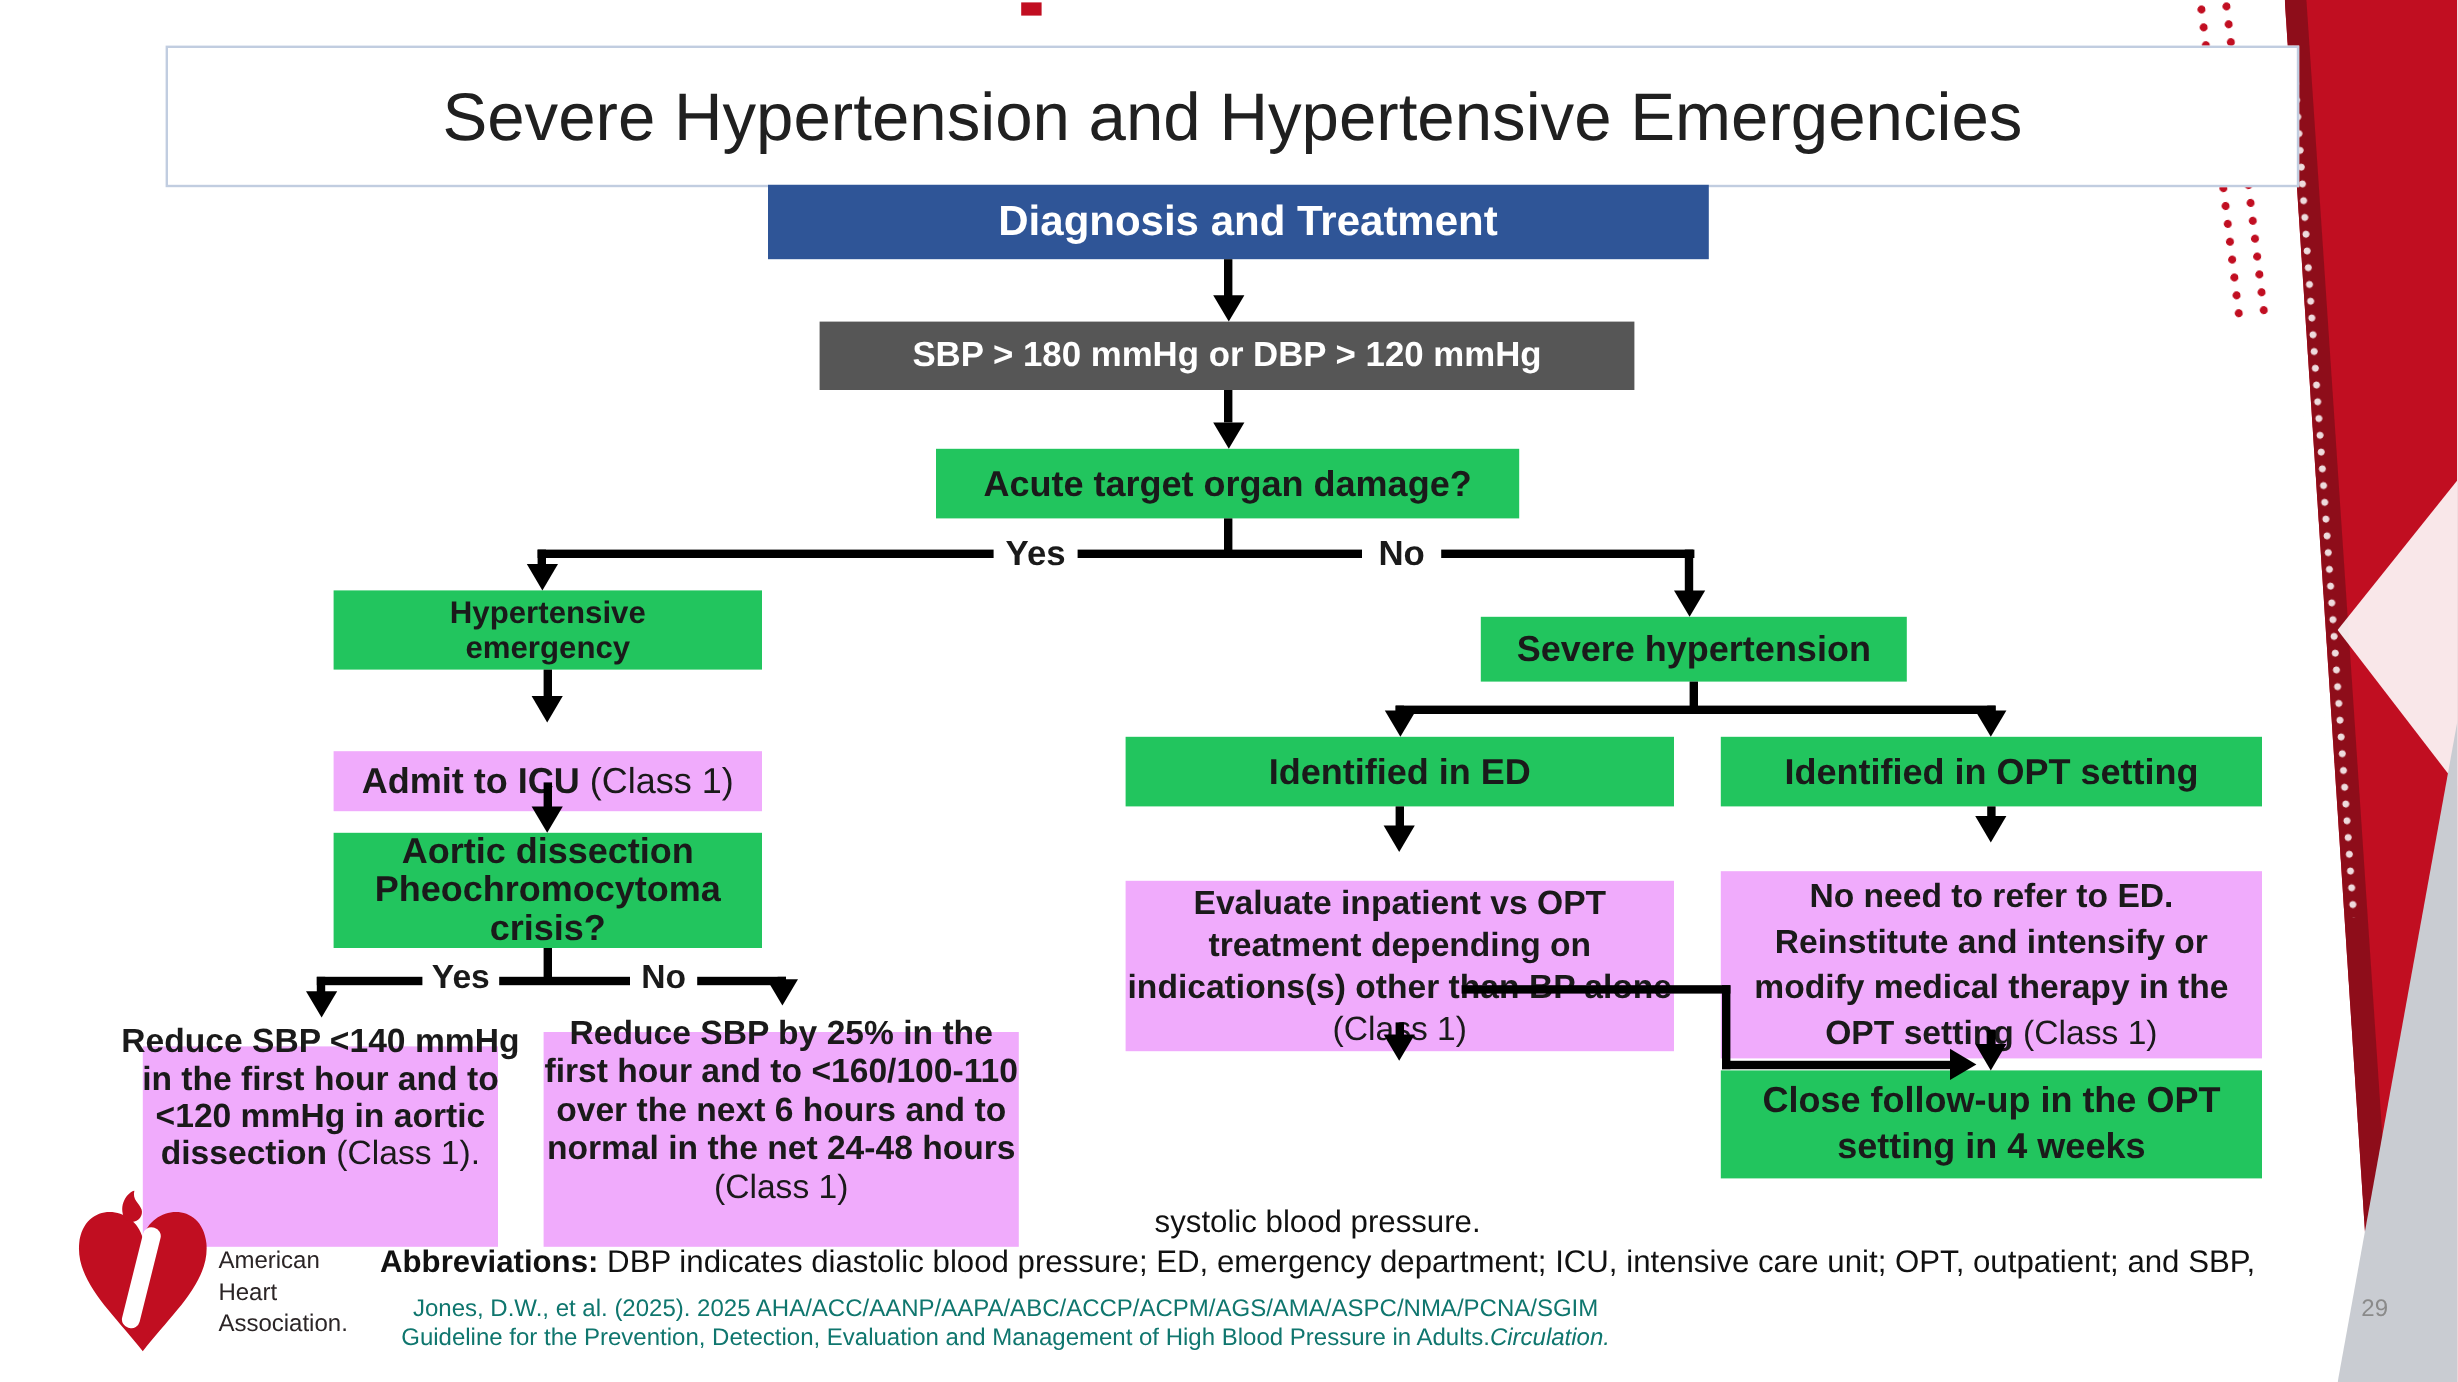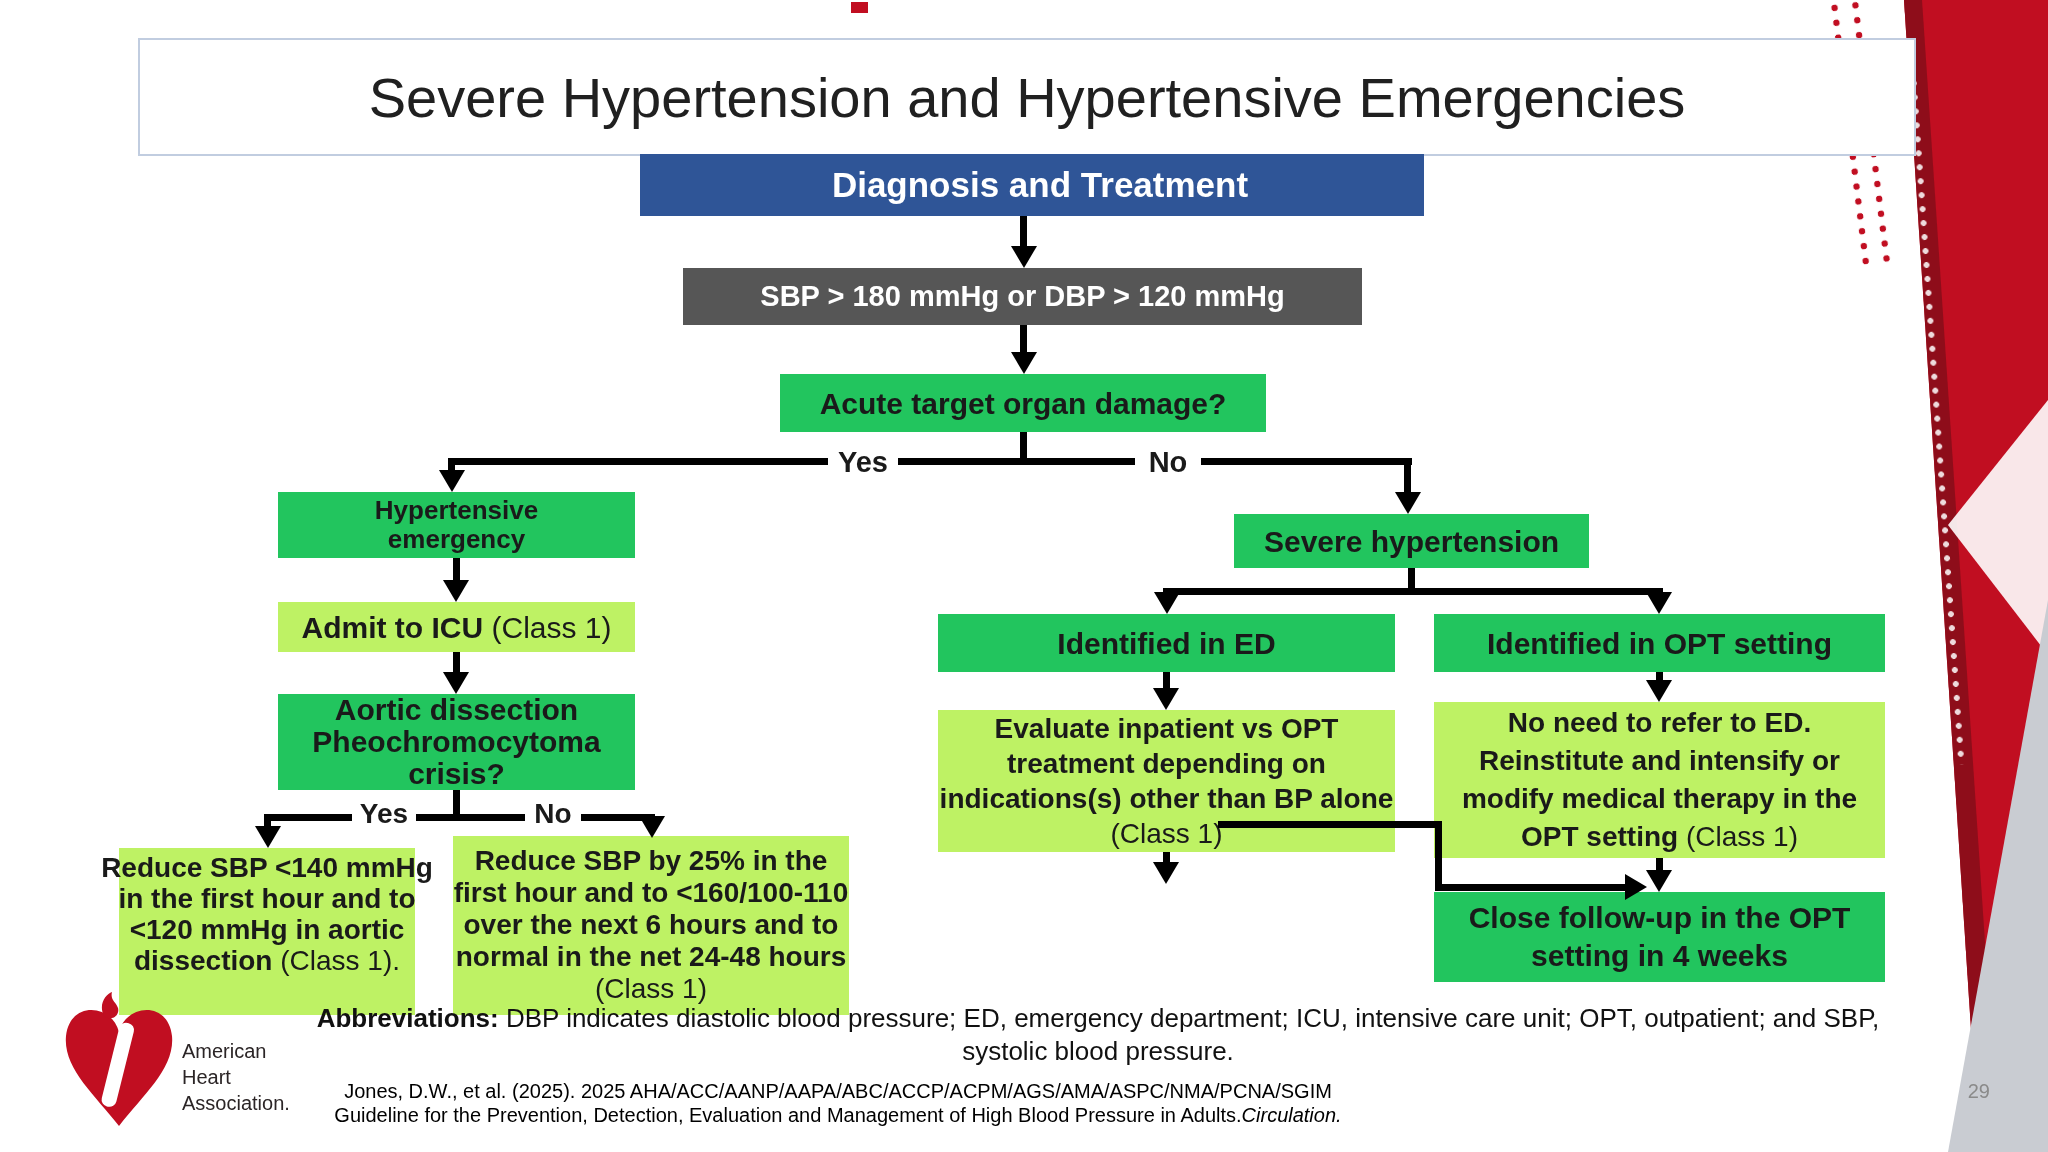--- a/index.html
+++ b/index.html
@@ -2,38 +2,38 @@
 <html><head>
 <meta charset="utf-8">
 <style>
   html,body{margin:0;padding:0;background:#fff;}
   .slide{position:relative;width:2048px;height:1152px;background:#fff;overflow:hidden;
          font-family:"Liberation Sans","DejaVu Sans",sans-serif;color:#1a1a1a;}
   .abs{position:absolute;}
   .box{position:absolute;display:flex;align-items:center;justify-content:center;
        text-align:center;font-weight:bold;line-height:1.1;z-index:10;}
   .gray{background:#22c55e;}
-  .green{background:#bef264;}
+  .green{background:#f0abfc;margin-top:24px;}
   .reg{font-weight:400;}
   .vline,.hline{position:absolute;background:#000;z-index:20;}
   .head-down{position:absolute;width:0;height:0;border-left:13px solid transparent;
              border-right:13px solid transparent;border-top:22px solid #000;z-index:20;}
   .head-right{position:absolute;width:0;height:0;border-top:13px solid transparent;
               border-bottom:13px solid transparent;border-left:22px solid #000;z-index:20;}
   .branch-label{position:absolute;background:#fff;font-weight:bold;font-size:29px;
                 display:flex;align-items:center;justify-content:center;z-index:21;}
   .flow-text{position:absolute;text-align:center;font-weight:bold;z-index:12;}
   .title-box{position:absolute;left:138px;top:38px;width:1774px;height:114px;
              border:2px solid #c1cde0;background:#fff;display:flex;align-items:center;
              justify-content:center;z-index:5;}
   .title-box .t{font-size:56px;font-weight:400;color:#202020;letter-spacing:0;}
   .abbrev{position:absolute;left:148px;top:1002px;width:1900px;text-align:center;
           font-size:26px;line-height:33px;color:#111;z-index:30;font-weight:400;}
   .footer-line{position:absolute;left:0;width:1676px;text-align:center;font-size:20px;
-               color:#000000;z-index:30;}
+               color:#0f766e;z-index:30;}
   .page-num{position:absolute;right:58px;top:1080px;font-size:20px;color:#8a8a8a;z-index:30;}
   .logo-text{position:absolute;left:182px;top:1038px;font-size:20px;line-height:26px;
              color:#2b2526;font-weight:500;z-index:31;}
   
   .edge-red{position:absolute;left:0;top:0;width:2048px;height:1152px;background:#C10E21;
             clip-path:polygon(1904px 0,2048px 0,2048px 1152px,1979px 1152px);z-index:2;}
   .edge-dark{position:absolute;left:0;top:0;width:2048px;height:1152px;background:#8e0d1a;
              clip-path:polygon(1904px 0,1922px 0,1999px 1152px,1979px 1152px);z-index:3;}
   .edge-white{position:absolute;left:0;top:0;width:2048px;height:1152px;background:#ffffff;
               clip-path:polygon(2048px 400px,2048px 655px,1948px 525px);z-index:4;opacity:.9;}
@@ -179,22 +179,22 @@
 
   <div class="hline" style="left:1218px;top:821px;width:224px;height:7px;"></div>
   <div class="vline" style="left:1435px;top:821px;width:7px;height:70px;"></div>
   <div class="hline" style="left:1435px;top:884px;width:190px;height:7px;"></div>
   <div class="head-right" style="left:1625px;top:874px;"></div>
 
   <div class="vline" style="left:1656px;top:858px;width:7px;height:14px;"></div>
   <div class="head-down" style="left:1646px;top:870px;"></div>
 
   <div class="abbrev">
+    <div>systolic blood pressure.</div>
     <div><span style="font-weight:bold;">Abbreviations:</span><span> DBP indicates diastolic blood pressure; ED, emergency department; ICU, intensive care unit; OPT, outpatient; and SBP,</span></div>
-    <div>systolic blood pressure.</div>
   </div>
 
   <div class="footer-line" style="top:1080px;">Jones, D.W., et al. (2025). 2025 AHA/ACC/AANP/AAPA/ABC/ACCP/ACPM/AGS/AMA/ASPC/NMA/PCNA/SGIM</div>
   <div class="footer-line" style="top:1104px;">
     <span>Guideline for the Prevention, Detection, Evaluation and Management of High Blood Pressure in Adults.</span><span style="font-style:italic;">Circulation.</span>
   </div>
   <div class="page-num">29</div>
 
   <svg class="abs" style="left:60px;top:992px;z-index:31;" width="118" height="152" viewBox="0 0 118 152">
     <path d="M59 40 C52 12 10 8 6 44 C3 76 34 102 59 134 C84 102 115 76 112 44 C108 8 66 12 59 40 Z" fill="#C10E21"></path>

